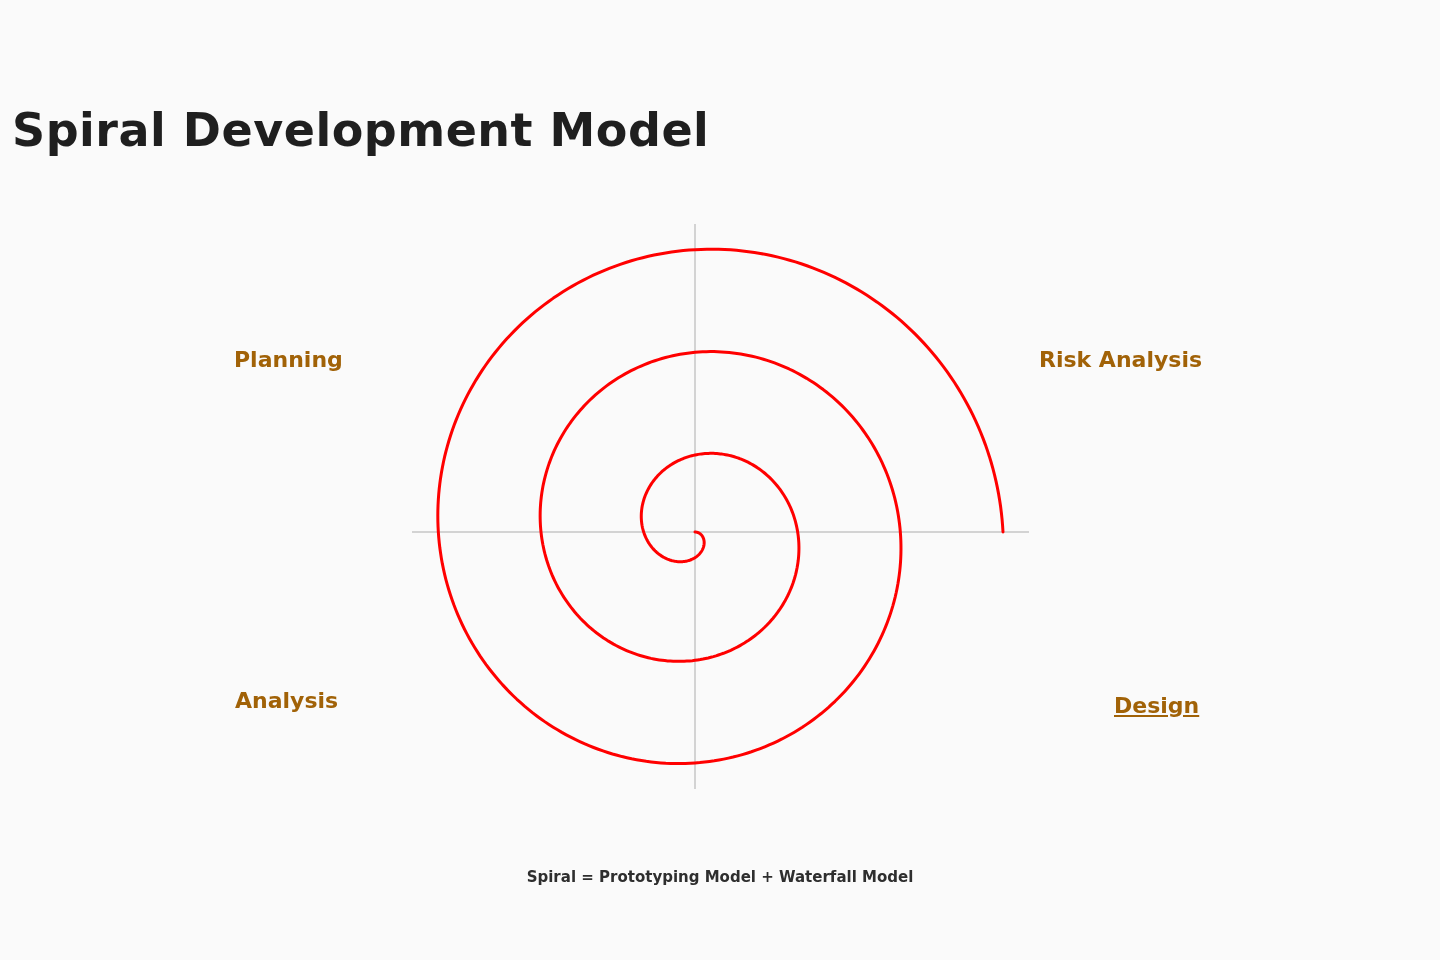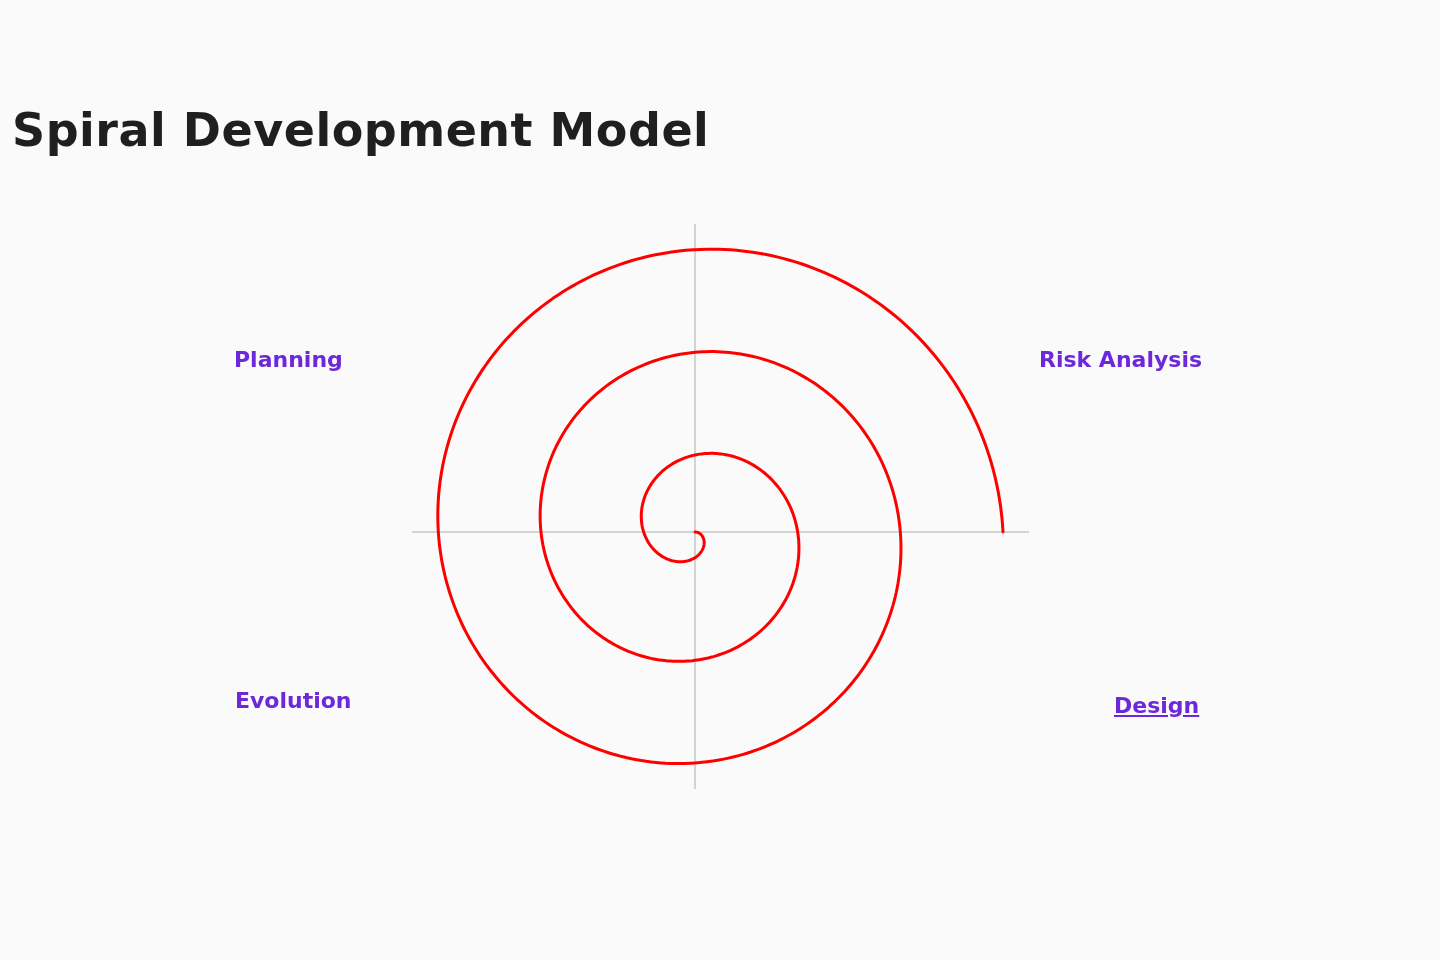--- a/index.html
+++ b/index.html
@@ -26,21 +26,21 @@
       font-weight: bold;
       letter-spacing: 0.5px;
       color: #1f1f1f;
       margin: 0;
       line-height: 60px;
     }
     .quad-label {
       position: absolute;
       font-size: 22px;
       font-weight: 600;
-      color: #6d28d9;
+      color: #a16207;
       line-height: 28px;
       white-space: nowrap;
     }
     .label-planning { left: 234px; top: 346px; }
     .label-risk { left: 1039px; top: 346px; text-align: center; }
     .label-evolution { left: 235px; top: 687px; }
     .label-design { left: 1114px; top: 692px; text-decoration: underline; }
     .caption {
       position: absolute;
       top: 866px;
@@ -68,16 +68,17 @@
   <h1 class="title">Spiral Development Model</h1>
 
   <svg class="diagram" viewBox="0 0 1440 960" xmlns="http://www.w3.org/2000/svg">
     <line id="axis-h" stroke-width="2" x1="412" x2="1029" y1="532" y2="532" stroke="#d3d3d3"></line>
     <line id="axis-v" stroke-width="2" x1="695" x2="695" y1="224" y2="789" stroke="#d3d3d3"></line>
     <path id="spiral-path" fill="none" stroke-linecap="round" stroke-linejoin="round" d="M695.00 532.00 L695.34 532.01 L695.68 532.03 L696.02 532.06 L696.36 532.11 L696.70 532.18 L697.04 532.26 L697.37 532.35 L697.70 532.46 L698.03 532.58 L698.35 532.71 L698.66 532.86 L698.98 533.02 L699.29 533.20 L699.59 533.38 L699.88 533.59 L700.17 533.80 L700.45 534.03 L700.73 534.27 L700.99 534.52 L701.25 534.78 L701.50 535.06 L701.74 535.35 L701.98 535.65 L702.20 535.96 L702.41 536.28 L702.61 536.61 L702.80 536.95 L702.98 537.30 L703.15 537.66 L703.31 538.03 L703.45 538.41 L703.58 538.80 L703.70 539.20 L703.81 539.60 L703.90 540.01 L703.98 540.43 L704.05 540.86 L704.10 541.29 L704.14 541.73 L704.16 542.17 L704.17 542.62 L704.16 543.07 L704.14 543.53 L704.10 543.99 L704.05 544.46 L703.98 544.93 L703.90 545.40 L703.80 545.87 L703.69 546.34 L703.56 546.82 L703.41 547.29 L703.24 547.77 L703.06 548.25 L702.87 548.72 L702.66 549.19 L702.43 549.67 L702.18 550.14 L701.92 550.60 L701.64 551.07 L701.35 551.53 L701.03 551.98 L700.71 552.44 L700.36 552.88 L700.00 553.32 L699.62 553.76 L699.23 554.19 L698.82 554.61 L698.40 555.02 L697.96 555.43 L697.50 555.82 L697.03 556.21 L696.55 556.59 L696.05 556.96 L695.53 557.32 L695.00 557.67 L694.46 558.00 L693.90 558.33 L693.32 558.64 L692.74 558.94 L692.14 559.23 L691.53 559.50 L690.90 559.76 L690.26 560.01 L689.61 560.24 L688.95 560.45 L688.28 560.65 L687.60 560.84 L686.90 561.01 L686.20 561.16 L685.48 561.29 L684.76 561.41 L684.03 561.51 L683.28 561.59 L682.53 561.66 L681.78 561.70 L681.01 561.73 L680.24 561.73 L679.46 561.72 L678.68 561.69 L677.89 561.64 L677.09 561.57 L676.30 561.47 L675.49 561.36 L674.69 561.23 L673.88 561.07 L673.07 560.89 L672.25 560.70 L671.44 560.48 L670.63 560.24 L669.81 559.98 L669.00 559.69 L668.18 559.38 L667.37 559.06 L666.56 558.71 L665.75 558.33 L664.95 557.94 L664.15 557.52 L663.35 557.08 L662.56 556.62 L661.78 556.14 L661.00 555.63 L660.22 555.10 L659.46 554.55 L658.70 553.98 L657.95 553.39 L657.21 552.77 L656.48 552.14 L655.76 551.48 L655.05 550.80 L654.36 550.10 L653.67 549.37 L653.00 548.63 L652.34 547.87 L651.69 547.08 L651.06 546.28 L650.44 545.45 L649.84 544.61 L649.26 543.74 L648.69 542.86 L648.14 541.96 L647.60 541.04 L647.08 540.10 L646.59 539.15 L646.11 538.18 L645.65 537.19 L645.21 536.18 L644.79 535.16 L644.40 534.12 L644.02 533.07 L643.67 532.00 L643.34 530.92 L643.03 529.82 L642.74 528.71 L642.48 527.59 L642.25 526.46 L642.03 525.31 L641.85 524.15 L641.69 522.98 L641.55 521.80 L641.44 520.62 L641.36 519.42 L641.30 518.21 L641.27 517.00 L641.27 515.78 L641.30 514.55 L641.35 513.32 L641.43 512.08 L641.54 510.84 L641.68 509.59 L641.85 508.34 L642.05 507.08 L642.28 505.83 L642.53 504.57 L642.82 503.31 L643.13 502.06 L643.48 500.80 L643.86 499.54 L644.26 498.29 L644.70 497.04 L645.16 495.79 L645.66 494.55 L646.19 493.31 L646.75 492.08 L647.33 490.85 L647.95 489.64 L648.60 488.43 L649.28 487.22 L649.99 486.03 L650.72 484.85 L651.49 483.68 L652.29 482.52 L653.12 481.37 L653.97 480.24 L654.86 479.12 L655.78 478.01 L656.72 476.92 L657.69 475.85 L658.69 474.79 L659.72 473.75 L660.78 472.73 L661.86 471.72 L662.97 470.74 L664.11 469.77 L665.27 468.83 L666.47 467.91 L667.68 467.01 L668.92 466.13 L670.19 465.28 L671.48 464.45 L672.79 463.65 L674.13 462.87 L675.49 462.12 L676.87 461.40 L678.28 460.70 L679.70 460.03 L681.15 459.39 L682.62 458.78 L684.10 458.20 L685.61 457.64 L687.13 457.12 L688.67 456.63 L690.23 456.18 L691.80 455.75 L693.39 455.36 L695.00 455.00 L696.62 454.67 L698.25 454.38 L699.90 454.13 L701.56 453.91 L703.23 453.72 L704.91 453.57 L706.60 453.46 L708.30 453.38 L710.01 453.34 L711.72 453.34 L713.44 453.37 L715.17 453.44 L716.90 453.55 L718.64 453.70 L720.38 453.89 L722.12 454.11 L723.87 454.38 L725.61 454.68 L727.36 455.02 L729.10 455.40 L730.84 455.83 L732.58 456.29 L734.32 456.79 L736.05 457.33 L737.78 457.91 L739.50 458.53 L741.21 459.19 L742.91 459.88 L744.61 460.62 L746.29 461.40 L747.97 462.22 L749.63 463.07 L751.28 463.97 L752.92 464.90 L754.54 465.88 L756.14 466.89 L757.73 467.94 L759.31 469.03 L760.86 470.15 L762.39 471.32 L763.91 472.52 L765.40 473.76 L766.88 475.03 L768.33 476.34 L769.75 477.69 L771.16 479.07 L772.53 480.49 L773.88 481.94 L775.21 483.43 L776.50 484.94 L777.77 486.50 L779.01 488.08 L780.22 489.70 L781.39 491.35 L782.54 493.03 L783.65 494.73 L784.73 496.47 L785.77 498.24 L786.78 500.04 L787.76 501.86 L788.70 503.71 L789.60 505.59 L790.46 507.49 L791.29 509.42 L792.08 511.37 L792.82 513.34 L793.53 515.33 L794.20 517.35 L794.82 519.39 L795.40 521.45 L795.94 523.52 L796.44 525.62 L796.89 527.73 L797.30 529.86 L797.67 532.00 L797.99 534.16 L798.26 536.33 L798.49 538.51 L798.67 540.71 L798.81 542.91 L798.89 545.12 L798.94 547.35 L798.93 549.58 L798.87 551.81 L798.77 554.06 L798.62 556.30 L798.42 558.55 L798.17 560.81 L797.87 563.06 L797.52 565.31 L797.13 567.56 L796.68 569.81 L796.18 572.06 L795.64 574.30 L795.04 576.54 L794.40 578.77 L793.70 581.00 L792.96 583.21 L792.16 585.42 L791.32 587.61 L790.43 589.79 L789.49 591.96 L788.49 594.12 L787.45 596.26 L786.36 598.38 L785.23 600.49 L784.04 602.57 L782.81 604.64 L781.53 606.69 L780.20 608.71 L778.82 610.71 L777.40 612.69 L775.93 614.64 L774.42 616.57 L772.86 618.47 L771.25 620.34 L769.60 622.18 L767.91 623.99 L766.18 625.77 L764.40 627.52 L762.58 629.23 L760.72 630.91 L758.81 632.55 L756.87 634.16 L754.89 635.73 L752.87 637.26 L750.81 638.75 L748.71 640.21 L746.58 641.62 L744.41 642.99 L742.21 644.31 L739.98 645.59 L737.71 646.83 L735.40 648.02 L733.07 649.17 L730.71 650.27 L728.31 651.32 L725.89 652.32 L723.45 653.28 L720.97 654.18 L718.47 655.03 L715.95 655.84 L713.40 656.59 L710.83 657.28 L708.24 657.93 L705.62 658.52 L702.99 659.06 L700.35 659.54 L697.68 659.96 L695.00 660.33 L692.31 660.65 L689.60 660.90 L686.88 661.10 L684.15 661.25 L681.41 661.33 L678.66 661.36 L675.90 661.33 L673.14 661.24 L670.38 661.09 L667.61 660.88 L664.84 660.61 L662.06 660.28 L659.29 659.89 L656.52 659.44 L653.76 658.93 L650.99 658.37 L648.24 657.74 L645.49 657.05 L642.75 656.30 L640.02 655.49 L637.30 654.62 L634.59 653.69 L631.90 652.70 L629.22 651.66 L626.56 650.55 L623.91 649.38 L621.28 648.16 L618.68 646.87 L616.09 645.53 L613.53 644.13 L611.00 642.67 L608.48 641.16 L606.00 639.58 L603.54 637.96 L601.11 636.27 L598.72 634.53 L596.35 632.74 L594.02 630.89 L591.72 628.99 L589.46 627.03 L587.23 625.02 L585.04 622.96 L582.89 620.85 L580.78 618.69 L578.72 616.48 L576.69 614.23 L574.71 611.92 L572.78 609.57 L570.88 607.17 L569.04 604.72 L567.25 602.23 L565.50 599.70 L563.80 597.13 L562.16 594.51 L560.57 591.85 L559.03 589.16 L557.54 586.42 L556.11 583.65 L554.74 580.84 L553.42 578.00 L552.16 575.13 L550.96 572.22 L549.82 569.28 L548.73 566.31 L547.71 563.31 L546.75 560.28 L545.86 557.23 L545.02 554.15 L544.25 551.04 L543.55 547.92 L542.90 544.77 L542.33 541.61 L541.82 538.42 L541.38 535.22 L541.00 532.00 L540.69 528.77 L540.45 525.52 L540.28 522.27 L540.18 519.00 L540.14 515.72 L540.18 512.44 L540.28 509.15 L540.46 505.86 L540.70 502.57 L541.02 499.27 L541.40 495.97 L541.86 492.68 L542.39 489.39 L542.99 486.10 L543.66 482.83 L544.40 479.55 L545.21 476.29 L546.09 473.04 L547.04 469.80 L548.06 466.58 L549.15 463.37 L550.32 460.18 L551.55 457.01 L552.85 453.85 L554.22 450.72 L555.66 447.61 L557.17 444.53 L558.75 441.47 L560.39 438.45 L562.11 435.45 L563.88 432.48 L565.73 429.54 L567.64 426.64 L569.61 423.77 L571.65 420.94 L573.76 418.15 L575.92 415.39 L578.15 412.68 L580.44 410.01 L582.79 407.38 L585.21 404.80 L587.67 402.27 L590.20 399.78 L592.79 397.34 L595.43 394.95 L598.13 392.62 L600.88 390.33 L603.68 388.10 L606.54 385.93 L609.44 383.81 L612.40 381.75 L615.41 379.75 L618.46 377.81 L621.56 375.94 L624.71 374.12 L627.90 372.37 L631.13 370.68 L634.40 369.05 L637.71 367.50 L641.07 366.01 L644.46 364.59 L647.88 363.24 L651.34 361.96 L654.83 360.75 L658.36 359.61 L661.91 358.54 L665.49 357.55 L669.10 356.63 L672.74 355.79 L676.40 355.02 L680.08 354.33 L683.78 353.71 L687.51 353.17 L691.24 352.71 L695.00 352.33 L698.77 352.03 L702.55 351.81 L706.35 351.66 L710.15 351.60 L713.96 351.62 L717.78 351.71 L721.60 351.89 L725.42 352.15 L729.24 352.49 L733.07 352.91 L736.89 353.42 L740.70 354.00 L744.51 354.67 L748.31 355.41 L752.11 356.24 L755.89 357.16 L759.65 358.15 L763.41 359.22 L767.14 360.38 L770.86 361.61 L774.56 362.93 L778.23 364.33 L781.89 365.80 L785.51 367.36 L789.11 368.99 L792.68 370.71 L796.22 372.50 L799.73 374.37 L803.20 376.32 L806.64 378.34 L810.04 380.44 L813.40 382.61 L816.72 384.86 L820.00 387.19 L823.24 389.58 L826.42 392.05 L829.57 394.59 L832.66 397.20 L835.70 399.87 L838.69 402.62 L841.63 405.43 L844.51 408.31 L847.34 411.26 L850.10 414.27 L852.81 417.34 L855.46 420.48 L858.05 423.67 L860.57 426.93 L863.02 430.24 L865.41 433.61 L867.74 437.04 L869.99 440.52 L872.18 444.05 L874.29 447.63 L876.33 451.27 L878.30 454.95 L880.19 458.68 L882.00 462.45 L883.74 466.27 L885.40 470.13 L886.98 474.04 L888.48 477.98 L889.90 481.96 L891.24 485.97 L892.50 490.02 L893.67 494.10 L894.76 498.21 L895.76 502.35 L896.68 506.52 L897.51 510.72 L898.25 514.93 L898.90 519.17 L899.47 523.43 L899.95 527.71 L900.33 532.00 L900.63 536.31 L900.84 540.63 L900.95 544.96 L900.98 549.30 L900.91 553.64 L900.75 557.99 L900.50 562.35 L900.16 566.70 L899.72 571.05 L899.19 575.40 L898.57 579.75 L897.86 584.09 L897.05 588.41 L896.16 592.73 L895.17 597.04 L894.08 601.33 L892.91 605.60 L891.64 609.86 L890.28 614.09 L888.83 618.30 L887.29 622.49 L885.66 626.65 L883.94 630.78 L882.13 634.88 L880.23 638.94 L878.25 642.98 L876.17 646.97 L874.01 650.93 L871.76 654.85 L869.42 658.73 L867.00 662.56 L864.50 666.34 L861.91 670.08 L859.24 673.77 L856.49 677.41 L853.66 680.99 L850.75 684.52 L847.76 688.00 L844.70 691.41 L841.55 694.77 L838.34 698.06 L835.05 701.29 L831.68 704.45 L828.25 707.55 L824.74 710.58 L821.17 713.54 L817.53 716.42 L813.82 719.24 L810.05 721.98 L806.22 724.64 L802.33 727.23 L798.37 729.74 L794.36 732.17 L790.30 734.51 L786.17 736.78 L782.00 738.96 L777.77 741.05 L773.49 743.06 L769.17 744.98 L764.80 746.81 L760.38 748.55 L755.92 750.21 L751.43 751.77 L746.89 753.23 L742.32 754.60 L737.71 755.88 L733.07 757.07 L728.40 758.15 L723.69 759.14 L718.97 760.03 L714.22 760.83 L709.44 761.52 L704.64 762.11 L699.83 762.61 L695.00 763.00 L690.16 763.29 L685.30 763.48 L680.43 763.57 L675.56 763.55 L670.68 763.44 L665.79 763.22 L660.90 762.89 L656.02 762.46 L651.14 761.93 L646.26 761.30 L641.39 760.56 L636.53 759.72 L631.68 758.78 L626.85 757.73 L622.03 756.58 L617.23 755.32 L612.45 753.97 L607.70 752.51 L602.96 750.94 L598.26 749.28 L593.59 747.52 L588.94 745.65 L584.33 743.69 L579.76 741.62 L575.22 739.46 L570.73 737.20 L566.27 734.84 L561.86 732.39 L557.50 729.83 L553.19 727.19 L548.92 724.45 L544.71 721.62 L540.56 718.69 L536.46 715.67 L532.42 712.57 L528.44 709.37 L524.52 706.09 L520.67 702.72 L516.88 699.27 L513.16 695.73 L509.51 692.11 L505.94 688.41 L502.43 684.63 L499.01 680.77 L495.66 676.83 L492.39 672.82 L489.20 668.73 L486.09 664.58 L483.07 660.35 L480.13 656.06 L477.28 651.69 L474.52 647.27 L471.84 642.78 L469.26 638.22 L466.78 633.61 L464.38 628.94 L462.08 624.22 L459.88 619.44 L457.78 614.61 L455.78 609.73 L453.87 604.80 L452.07 599.83 L450.37 594.81 L448.78 589.75 L447.29 584.65 L445.91 579.52 L444.63 574.35 L443.46 569.14 L442.39 563.91 L441.44 558.65 L440.60 553.36 L439.86 548.05 L439.24 542.72 L438.73 537.37 L438.33 532.00 L438.05 526.62 L437.87 521.22 L437.82 515.82 L437.87 510.41 L438.04 504.99 L438.32 499.57 L438.72 494.16 L439.23 488.74 L439.85 483.33 L440.59 477.92 L441.45 472.53 L442.42 467.15 L443.50 461.78 L444.70 456.43 L446.01 451.10 L447.44 445.79 L448.98 440.51 L450.63 435.25 L452.39 430.02 L454.27 424.82 L456.26 419.66 L458.36 414.53 L460.57 409.44 L462.88 404.39 L465.31 399.39 L467.85 394.43 L470.49 389.52 L473.24 384.66 L476.09 379.85 L479.05 375.10 L482.11 370.41 L485.27 365.77 L488.53 361.20 L491.90 356.69 L495.36 352.24 L498.92 347.87 L502.57 343.56 L506.32 339.33 L510.16 335.17 L514.10 331.09 L518.12 327.08 L522.23 323.16 L526.43 319.32 L530.72 315.56 L535.08 311.89 L539.53 308.31 L544.06 304.82 L548.67 301.42 L553.35 298.11 L558.11 294.90 L562.94 291.79 L567.84 288.77 L572.81 285.85 L577.85 283.04 L582.95 280.33 L588.11 277.72 L593.33 275.22 L598.61 272.83 L603.95 270.54 L609.34 268.37 L614.78 266.30 L620.27 264.35 L625.81 262.51 L631.39 260.79 L637.01 259.18 L642.67 257.69 L648.37 256.32 L654.11 255.07 L659.87 253.93 L665.67 252.92 L671.49 252.02 L677.34 251.25 L683.21 250.60 L689.09 250.07 L695.00 249.67 L700.92 249.39 L706.85 249.23 L712.79 249.20 L718.74 249.29 L724.69 249.51 L730.64 249.86 L736.59 250.33 L742.54 250.92 L748.48 251.64 L754.41 252.49 L760.33 253.46 L766.23 254.56 L772.12 255.78 L777.99 257.13 L783.83 258.60 L789.65 260.20 L795.44 261.92 L801.20 263.77 L806.93 265.73 L812.62 267.82 L818.27 270.03 L823.88 272.37 L829.45 274.82 L834.97 277.39 L840.44 280.08 L845.87 282.89 L851.23 285.82 L856.54 288.86 L861.80 292.01 L866.99 295.28 L872.11 298.66 L877.17 302.15 L882.16 305.76 L887.09 309.47 L891.93 313.28 L896.70 317.21 L901.40 321.23 L906.01 325.36 L910.54 329.59 L914.99 333.92 L919.35 338.35 L923.62 342.87 L927.80 347.49 L931.88 352.20 L935.87 357.00 L939.76 361.88 L943.56 366.86 L947.25 371.92 L950.84 377.06 L954.33 382.28 L957.71 387.58 L960.98 392.95 L964.14 398.40 L967.18 403.92 L970.12 409.51 L972.94 415.16 L975.64 420.89 L978.23 426.67 L980.70 432.51 L983.04 438.41 L985.27 444.36 L987.37 450.37 L989.35 456.42 L991.20 462.53 L992.92 468.67 L994.52 474.86 L995.99 481.09 L997.33 487.36 L998.53 493.65 L999.61 499.98 L1000.56 506.34 L1001.37 512.72 L1002.05 519.13 L1002.59 525.56 L1003.00 532.00" stroke="#ff0000" stroke-width="3"></path>
   </svg>
 
   <div class="quad-label label-planning">Planning</div>
   <div class="quad-label label-risk">Risk Analysis</div>
-  <div class="quad-label label-evolution">Evolution</div>
+  <div class="quad-label label-evolution">Analysis</div>
   <div class="quad-label label-design">Design</div>
 
+  <div class="caption">Spiral = Prototyping Model + Waterfall Model</div>
 </div>
 
 </body></html>

